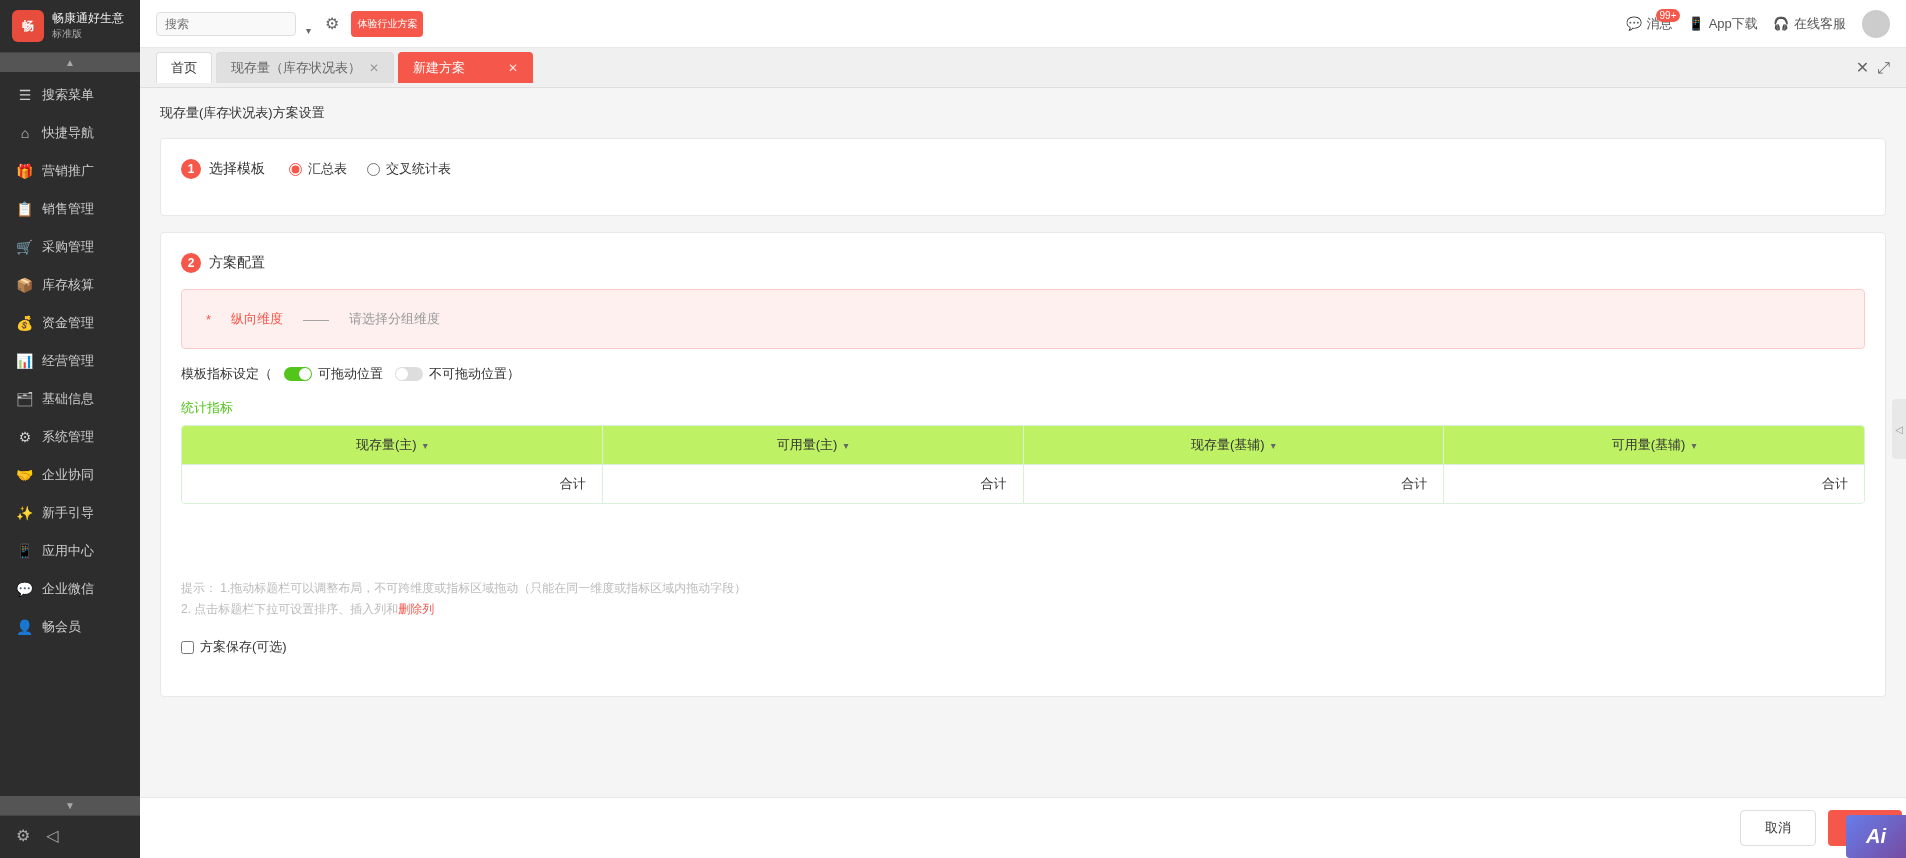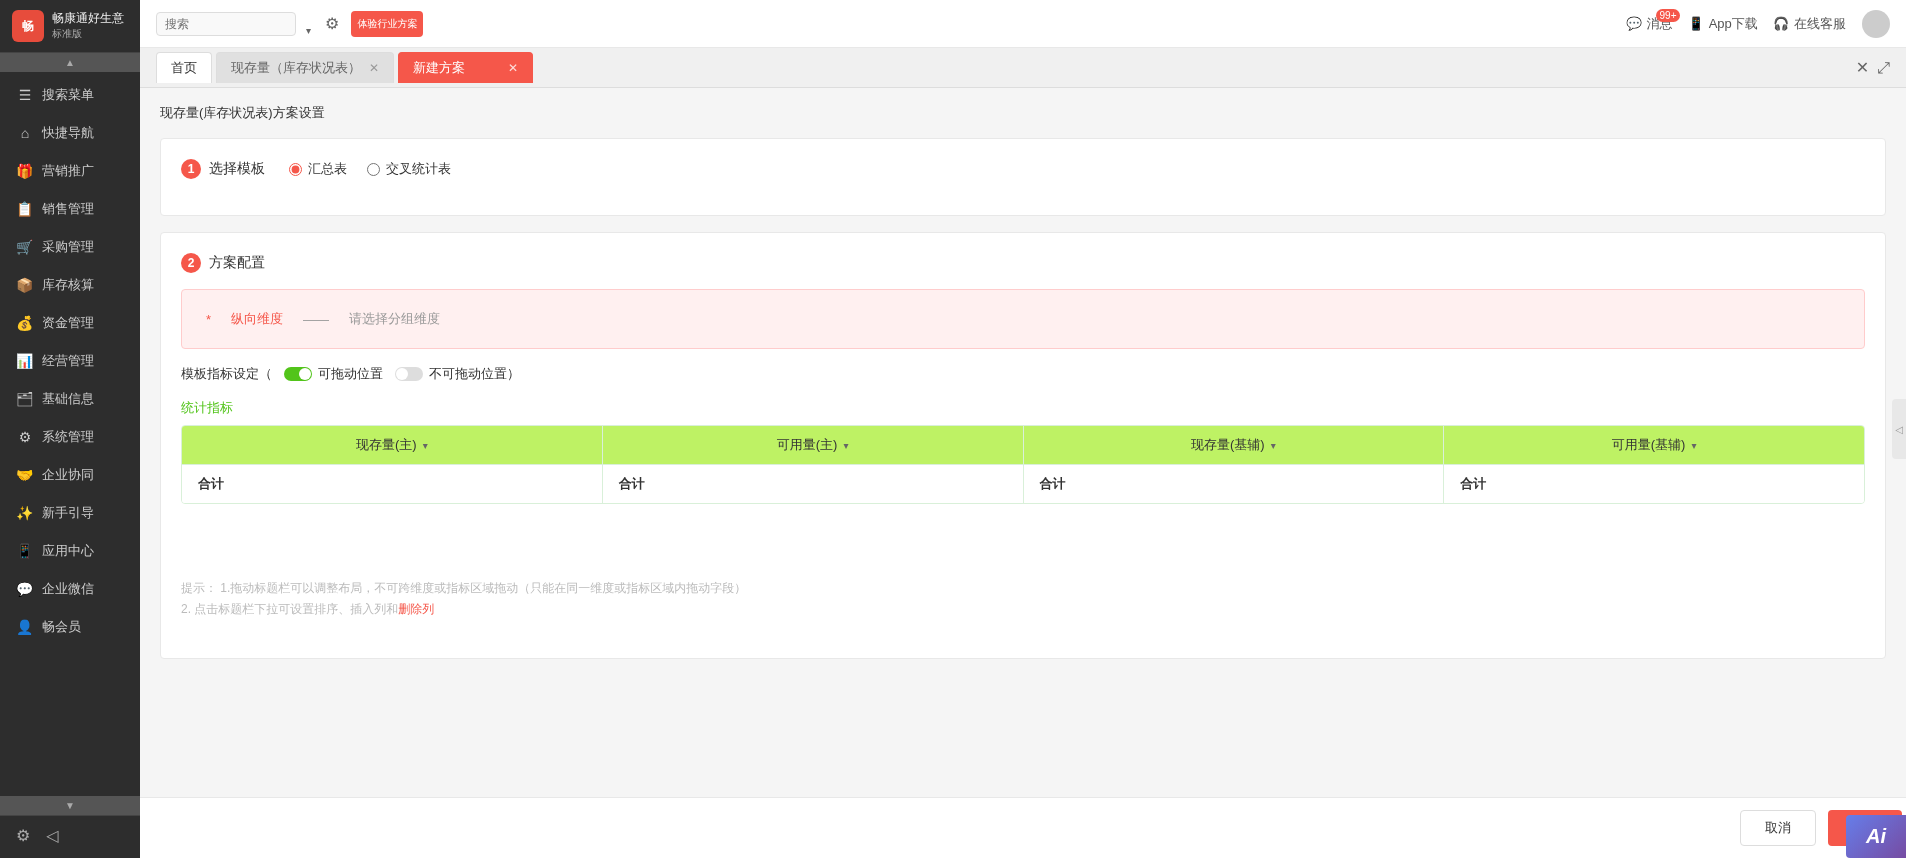--- a/index.html
+++ b/index.html
@@ -221,28 +221,27 @@
       border-right: 1px solid #d9f0d9;
       font-size: 13px;
       color: #333;
       min-width: 150px;
     }
     .stats-header-cell:last-child { border-right: none; }
     .stats-header-cell .chevron { color: #666; font-size: 10px; }
     .stats-data-row { display: flex; background: #fff; }
     .stats-data-cell {
       flex: 1;
-      text-align: left;
+      text-align: right;
       padding: 10px 16px;
       border-right: 1px solid #d9f0d9;
       border-top: 1px solid #d9f0d9;
       font-size: 13px;
       color: #333;
       min-width: 150px;
-      font-weight: bold;
     }
     .stats-data-cell:last-child { border-right: none; }
 
     
     .tips-section { font-size: 12px; color: #bbb; margin-bottom: 20px; }
     .tips-section p { margin-bottom: 4px; }
     .tips-section a, .tips-section span.highlight { color: #f5574a; }
 
     
     .save-area { display: flex; align-items: center; gap: 6px; margin-bottom: 20px; font-size: 13px; color: #333; }
@@ -529,20 +528,24 @@
           </div>
         </div>
 
         <div style="height: 60px;"></div>
 
         <div class="tips-section">
           <p>提示：   1.拖动标题栏可以调整布局，不可跨维度或指标区域拖动（只能在同一维度或指标区域内拖动字段）</p>
           <p>         2. 点击标题栏下拉可设置排序、插入列和<span class="highlight">删除列</span></p>
         </div>
 
+        <div class="save-area">
+          <input type="checkbox" style="">
+          <span>方案保存(可选)</span>
+        </div>
       </div>
 
     </div>
   </div>
 
   <div class="footer-bar">
     <button class="btn-cancel">取消</button>
     <button class="btn-query">查询</button>
   </div>
 </div>

